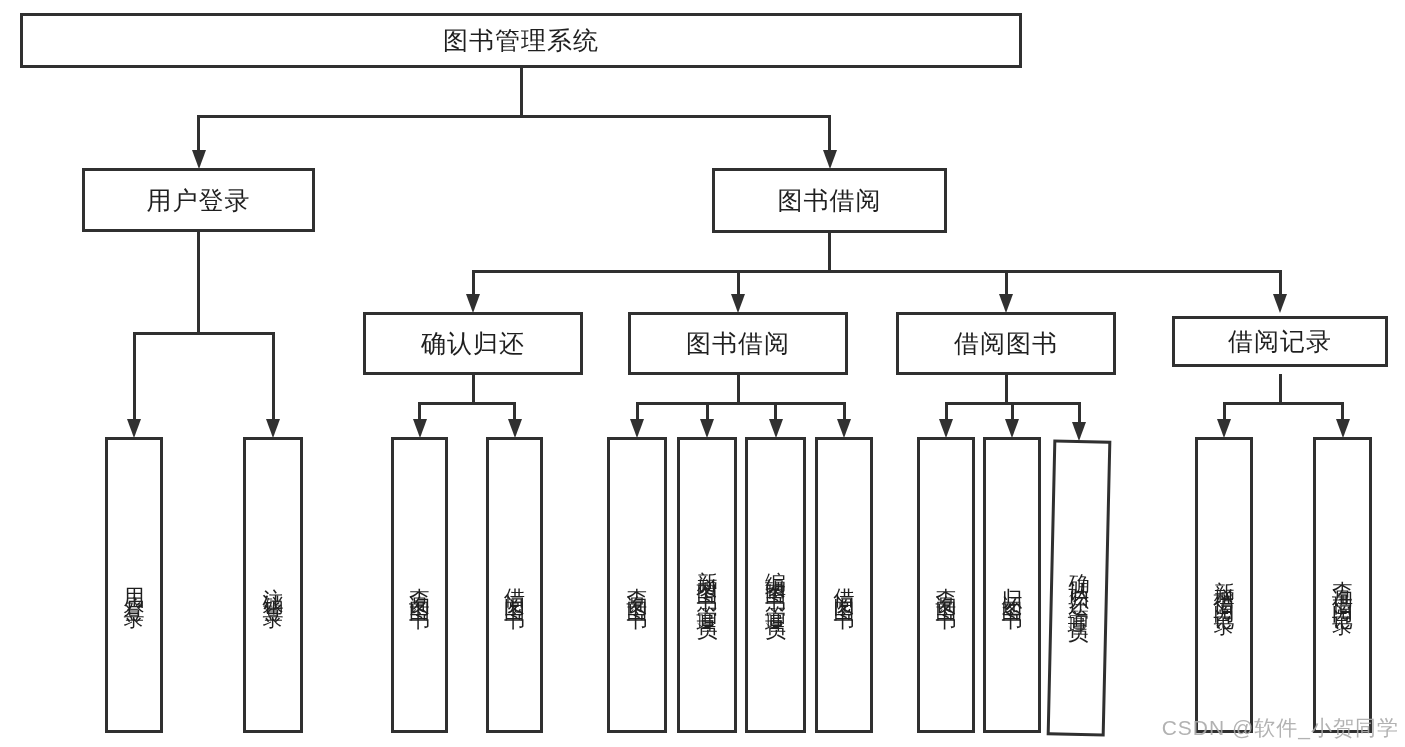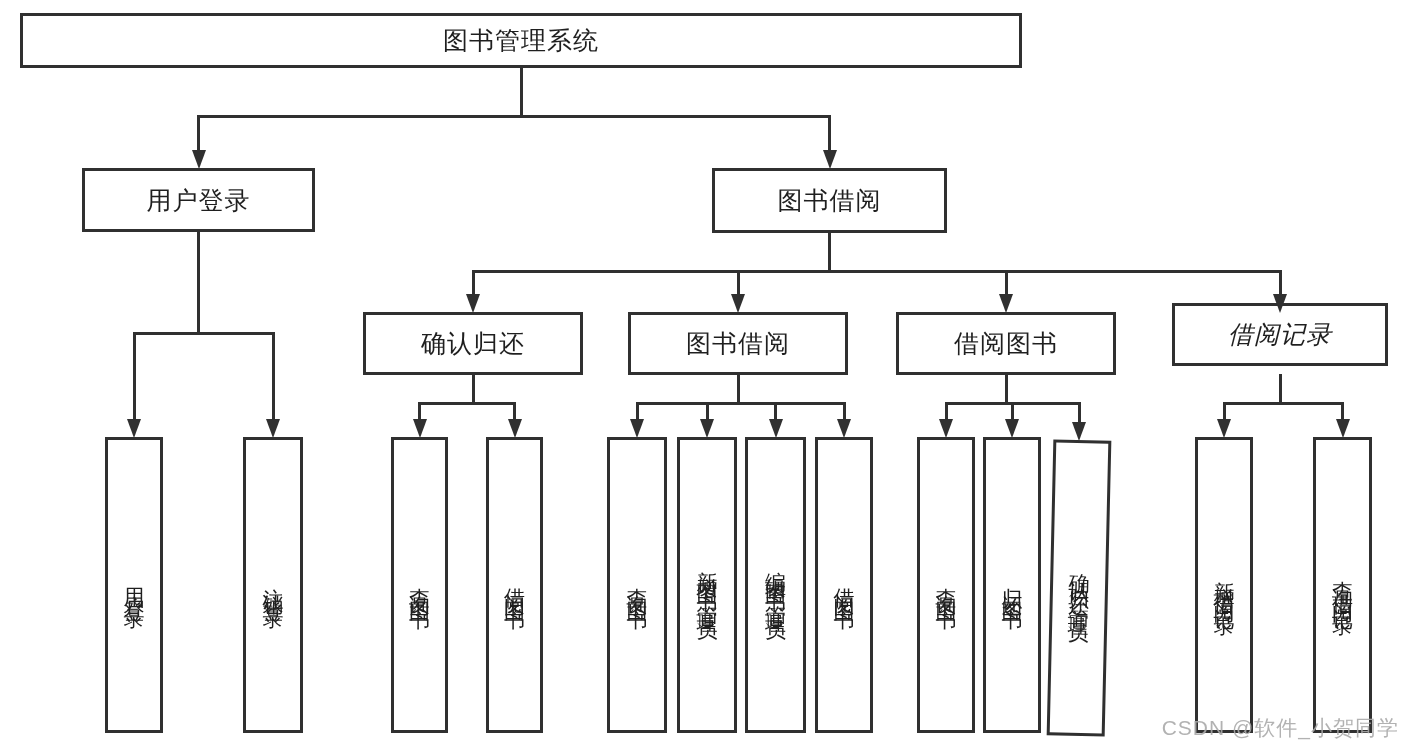--- a/index.html
+++ b/index.html
@@ -71,21 +71,21 @@
     </div>
     <div class="node h" style="left: 363px; top: 312px; width: 220px; height: 63px;">
       <span>确认归还</span>
     </div>
     <div class="node h" style="left: 628px; top: 312px; width: 220px; height: 63px;">
       <span>图书借阅</span>
     </div>
     <div class="node h" style="left: 896px; top: 312px; width: 220px; height: 63px;">
       <span>借阅图书</span>
     </div>
-    <div class="node h" style="left: 1172px; top: 303px; width: 216px; height: 63px; font-style: italic;">
+    <div class="node h" style="left: 1172px; top: 316px; width: 216px; height: 51px;">
       <span>借阅记录</span>
     </div>
     <div class="node v" style="left: 105px; top: 437px; width: 58px; height: 296px;">
       <span>用户登录</span>
     </div>
     <div class="node v" style="left: 243px; top: 437px; width: 60px; height: 296px;">
       <span>注销登录</span>
     </div>
     <div class="node v" style="left: 391px; top: 437px; width: 57px; height: 296px;">
       <span>查询图书</span>

